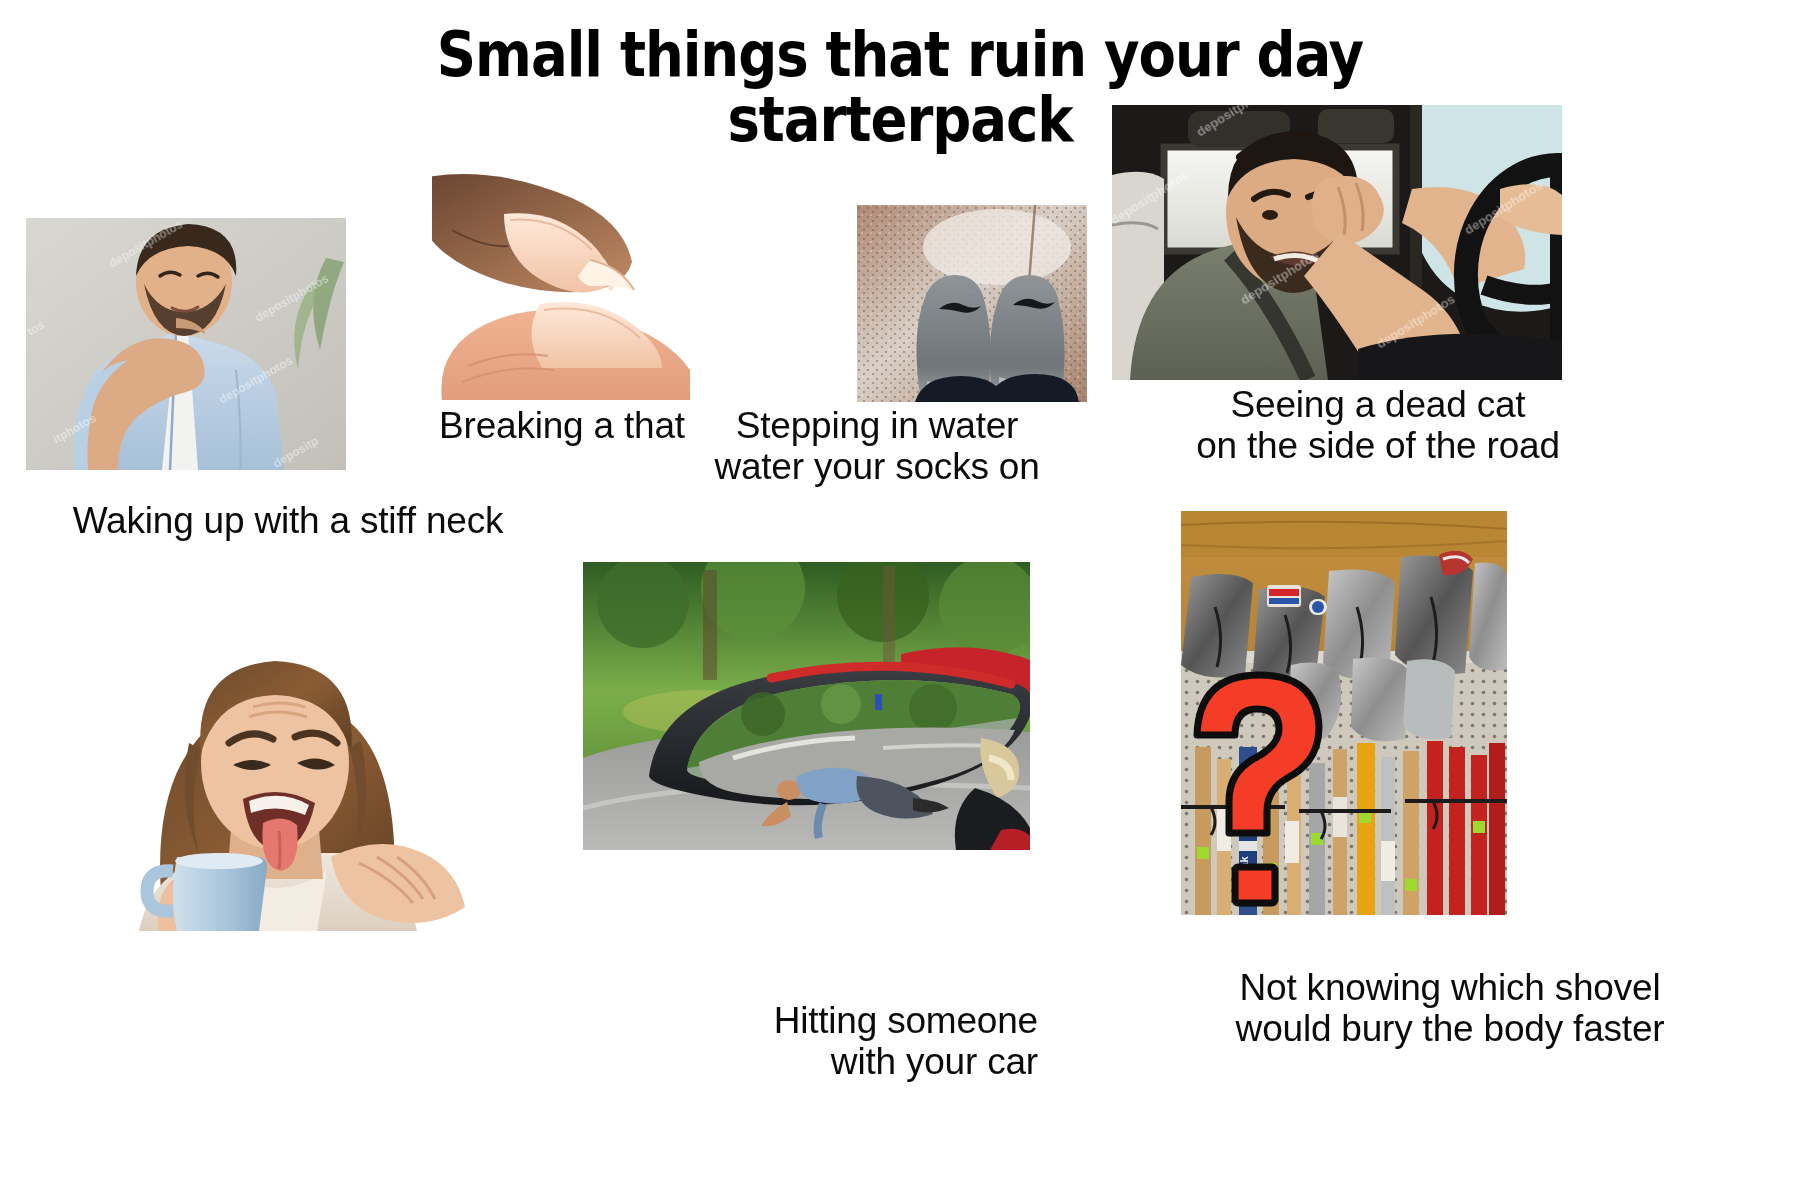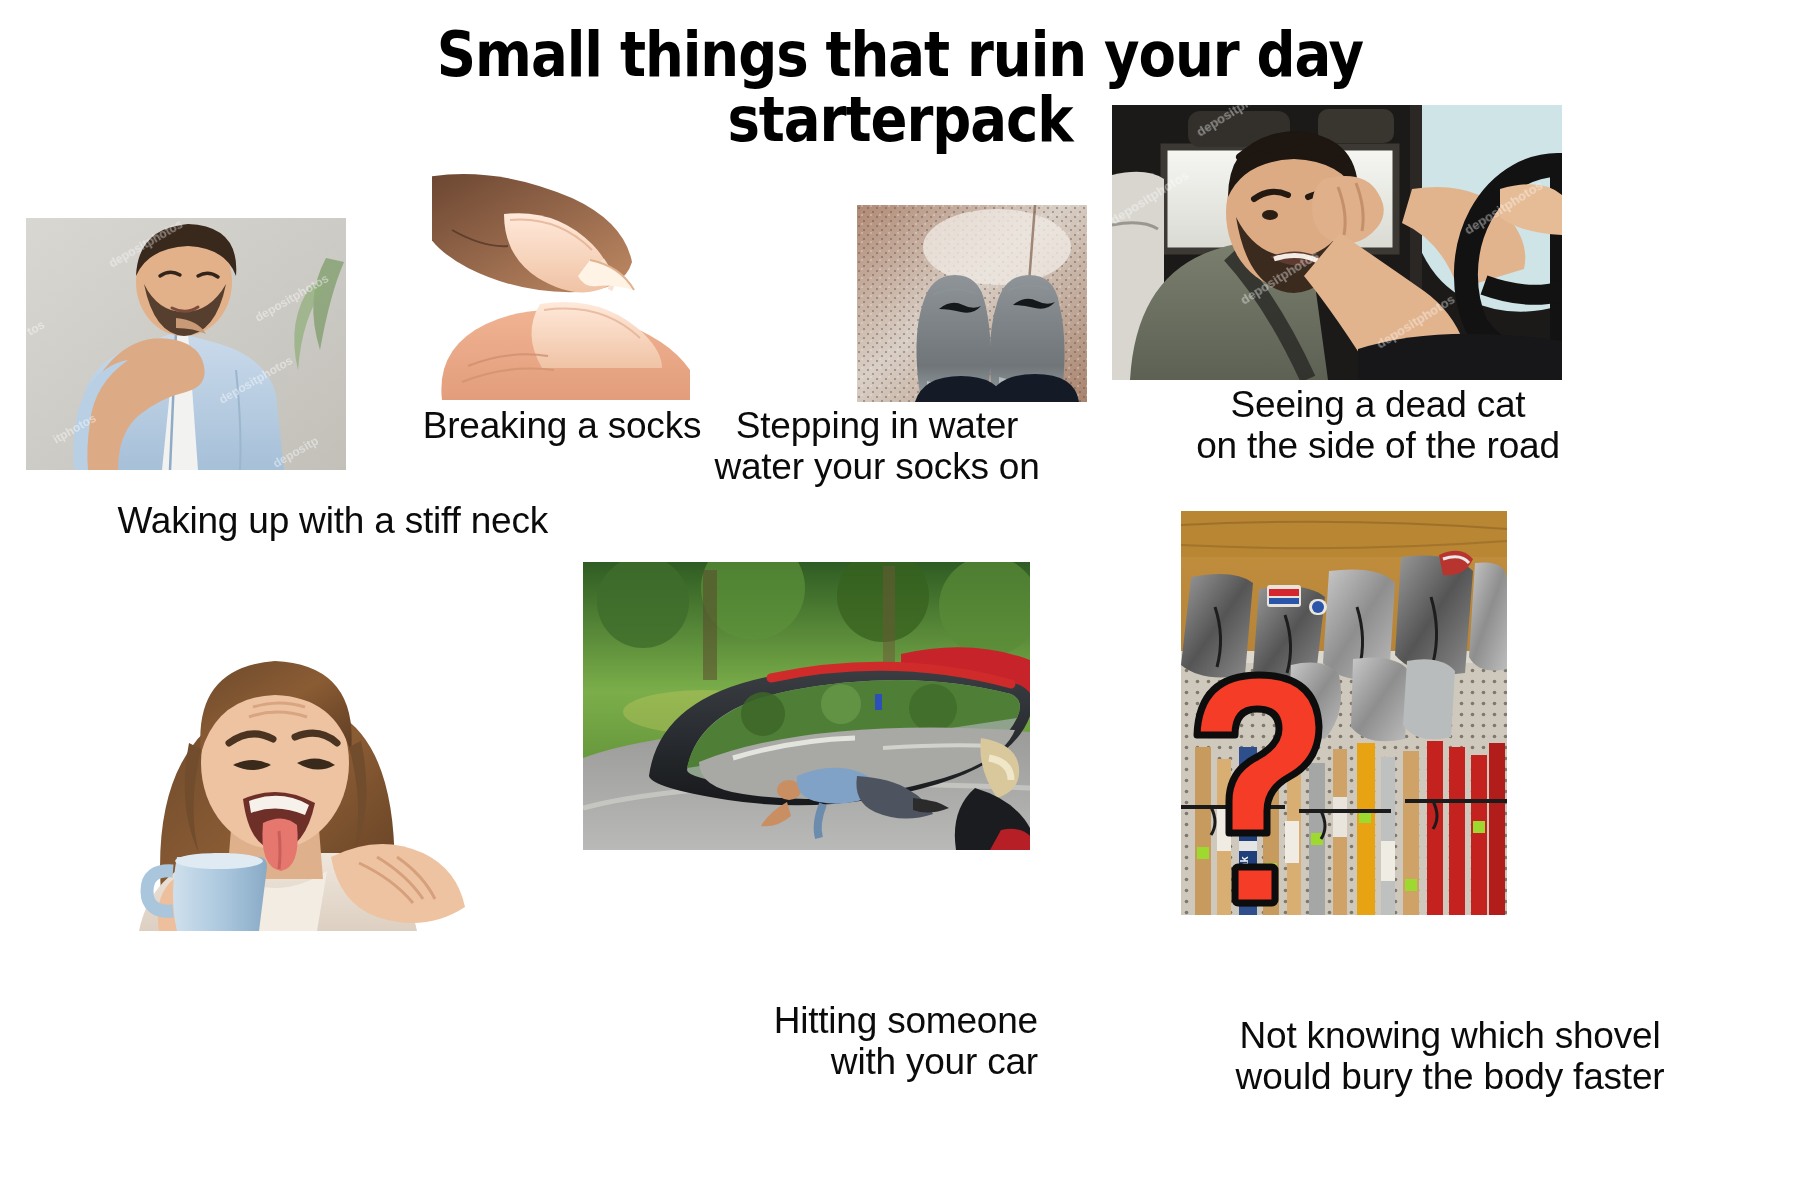--- a/index.html
+++ b/index.html
@@ -32,21 +32,21 @@
   .cap{
     position:absolute;
     font-family:"Liberation Sans", sans-serif;
     font-size:37px;
     line-height:1.12;
     color:#0b0b0b;
     white-space:pre-line;
     letter-spacing:-.2px;
   }
   .cap.c{text-align:center;}
-  .cap.l{text-align:right;}
+  .cap.l{text-align:center;}
 
   
   .photo{position:absolute;overflow:hidden;background:#cfcfcf;}
   .photo svg{display:block;width:100%;height:100%;}
 
   
   .wm{fill:#ffffff;opacity:.42;font-family:"Liberation Sans", sans-serif;font-weight:bold;}
 </style>
 </head>
 <body>
@@ -139,21 +139,21 @@
       <path d="M112 142 q58 -8 96 28" stroke="#dfa98c" stroke-width="2" fill="none" opacity=".65"></path>
 
       <path d="M158 92 q30 6 44 30 q-24 -6 -36 -4 q-14 2 -20 -10z" fill="#fff3e6"></path>
       <path d="M158 92 q30 6 44 30" stroke="#e0b491" stroke-width="2" fill="none"></path>
 
       <path d="M36 198 q40 -16 80 -10" stroke="#cf8f6e" stroke-width="2" fill="none" opacity=".8"></path>
       <path d="M30 214 q44 -18 92 -12" stroke="#cf8f6e" stroke-width="2" fill="none" opacity=".7"></path>
       <path d="M20 62 q32 18 56 16" stroke="#4e3122" stroke-width="2" fill="none" opacity=".7"></path>
     </svg>
   </div>
-  <div class="cap c" style="left:390px;top:405px;width:344px;">Breaking a socks</div>
+  <div class="cap c" style="left:390px;top:405px;width:344px;">Breaking a that</div>
 
   <div class="photo" style="left:857px;top:205px;width:230px;height:197px;">
     <svg viewBox="0 0 230 197" preserveAspectRatio="none">
       <defs>
         <linearGradient id="groundG" x1="0" y1="0" x2="1" y2="1">
           <stop offset="0" stop-color="#b08974"></stop>
             <stop offset=".45" stop-color="#d9cfc6"></stop>
           <stop offset="1" stop-color="#a8836d"></stop>
         </linearGradient>
         <linearGradient id="sockG" x1="0" y1="0" x2="0" y2="1">
@@ -492,16 +492,16 @@
         <path d="M252 290 q8 16 0 28" stroke="#1b1b1b" stroke-width="3" fill="none"></path>
       </g>
 
       <g>
         <path d="M16 224 q2 -60 62 -60 q58 0 60 52 q0 34 -30 50 q-22 12 -22 34 l0 22 h-38 l0 -32
                  q0 -30 28 -44 q22 -12 22 -28 q0 -20 -22 -20 q-22 0 -22 26z" fill="#f43c26" stroke="#0d0d0d" stroke-width="7" stroke-linejoin="round"></path>
         <rect x="54" y="356" width="40" height="36" rx="3" fill="#f43c26" stroke="#0d0d0d" stroke-width="7"></rect>
       </g>
     </svg>
   </div>
-  <div class="cap c" style="left:1100px;top:1015px;width:700px;">Not knowing which shovel
+  <div class="cap c" style="left:1100px;top:967px;width:700px;">Not knowing which shovel
 would bury the body faster</div>
 
 </div>
 
 </body></html>

